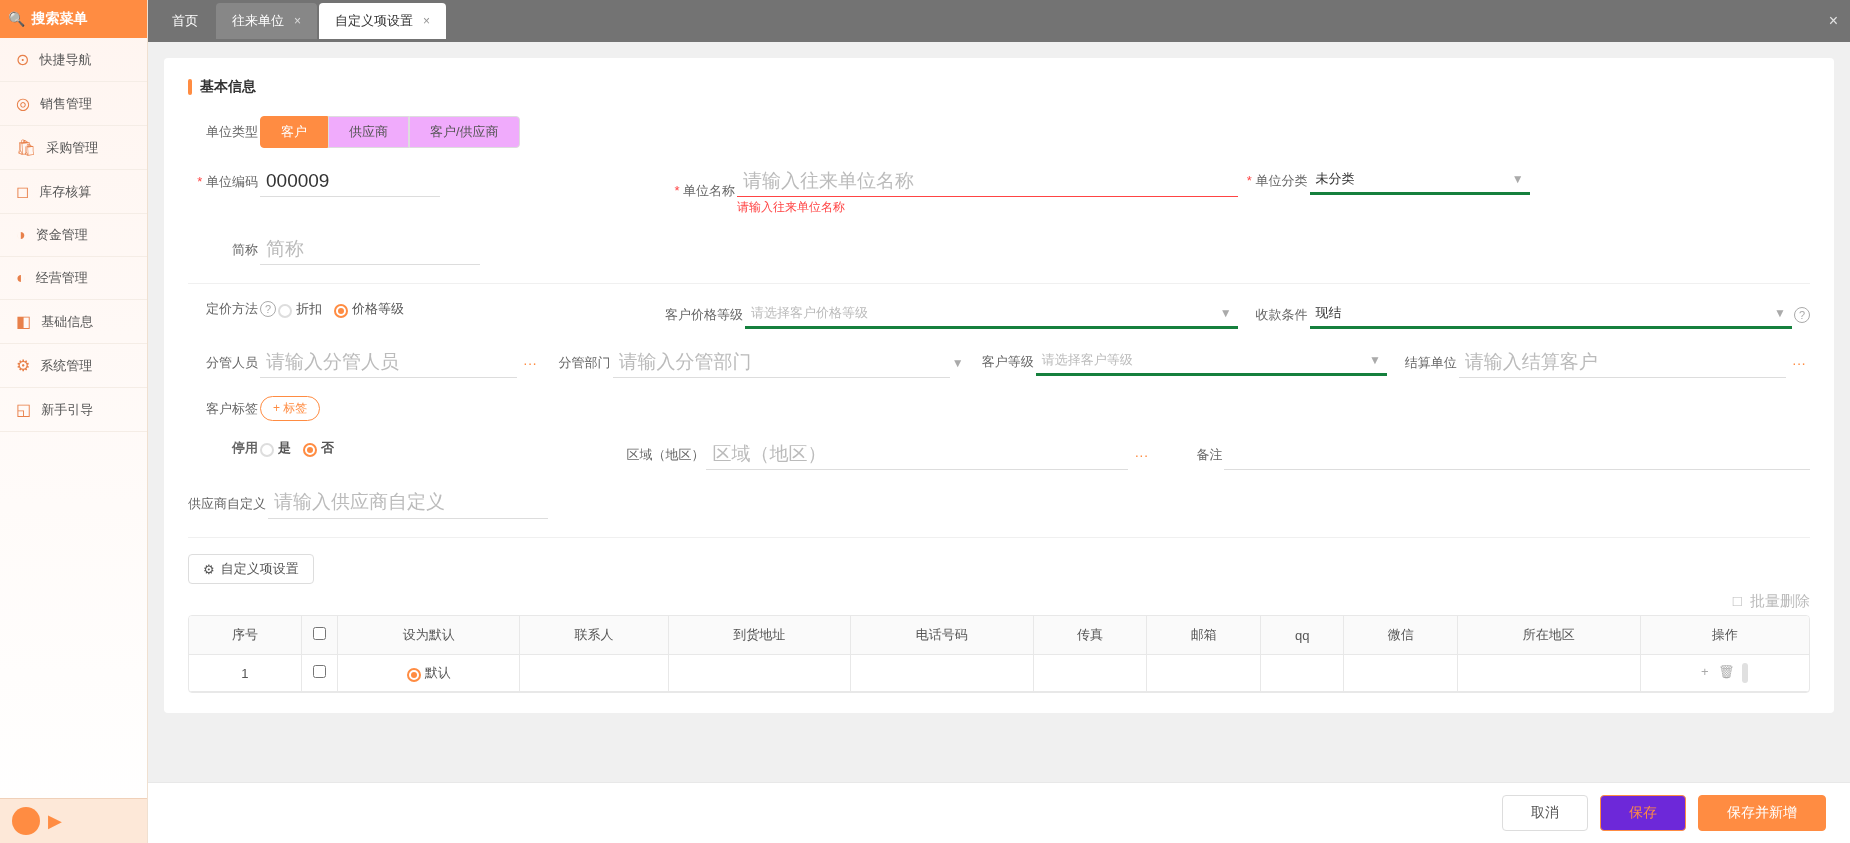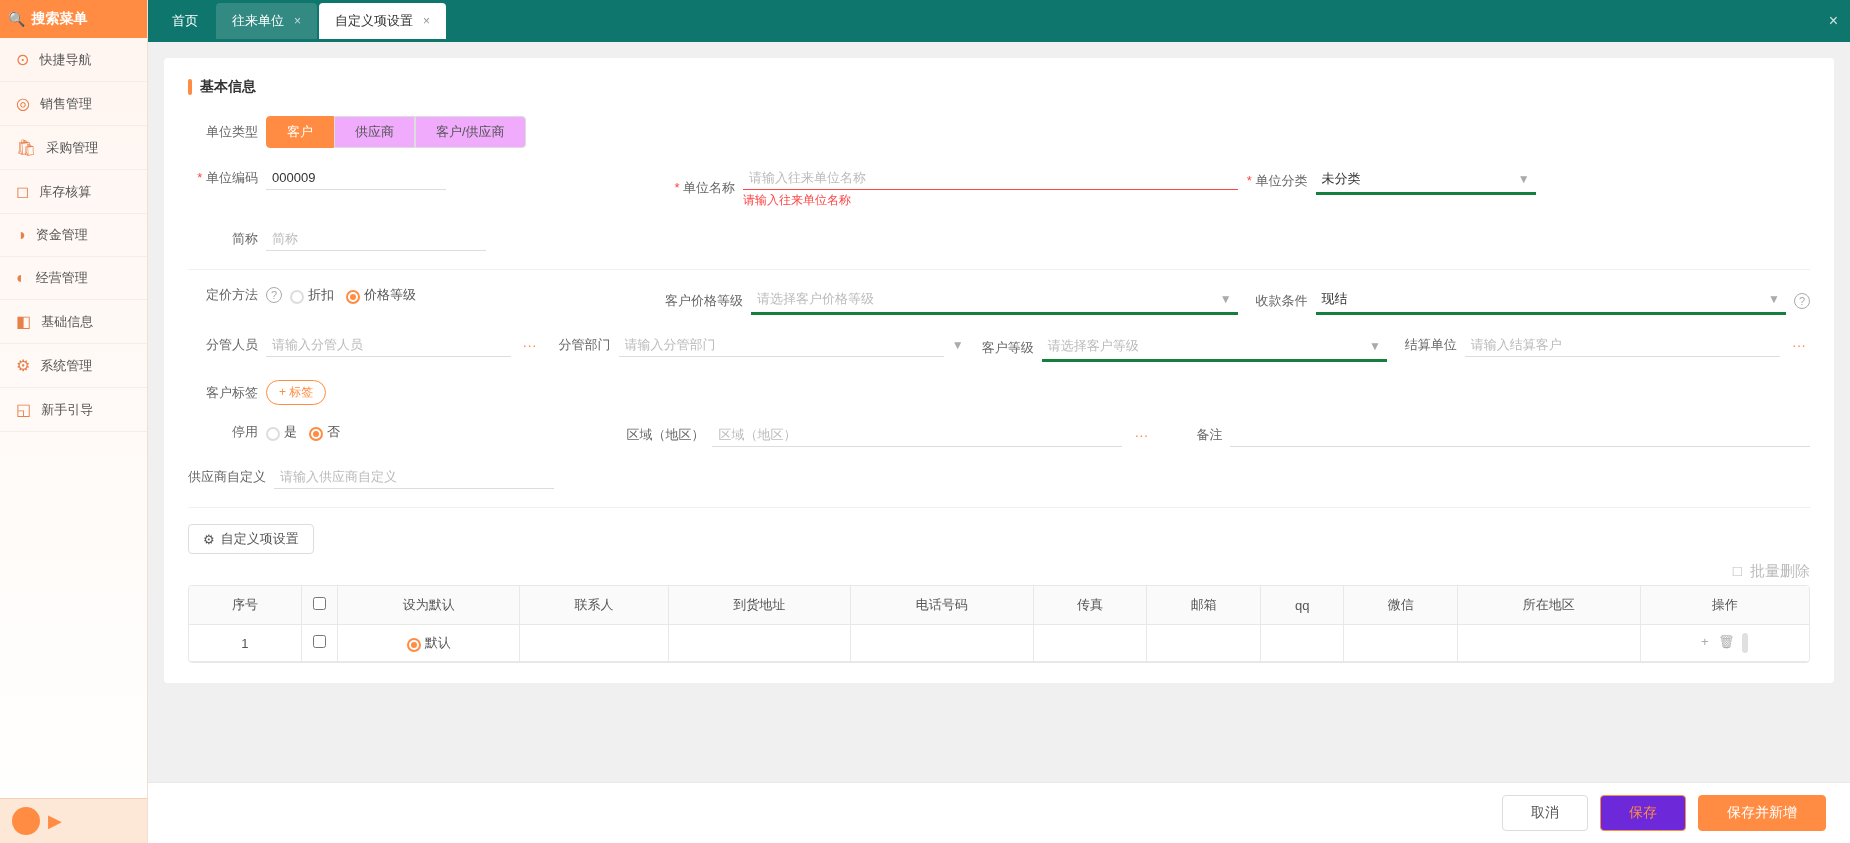--- a/index.html
+++ b/index.html
@@ -50,21 +50,21 @@
     
     .main {
       flex: 1;
       display: flex;
       flex-direction: column;
       overflow: hidden;
     }
 
     
     .tab-bar {
-      background: #0f766e;
+      background: #737373;
       display: flex;
       align-items: center;
       height: 42px;
       padding: 0 8px;
       gap: 2px;
       position: relative;
     }
     .tab {
       display: flex;
       align-items: center;
@@ -138,41 +138,41 @@
     
     .form-row {
       display: flex;
       align-items: flex-start;
       margin-bottom: 18px;
       flex-wrap: wrap;
     }
     .form-field {
       display: flex;
       align-items: center;
-      gap: 8px;
+      gap: 2px;
       flex: 1;
       min-width: 280px;
     }
     .field-label {
       color: #666;
       font-size: 13px;
       white-space: nowrap;
       min-width: 70px;
       text-align: right;
     }
     .field-label.required::before {
       content: '* ';
       color: #ff4444;
     }
     .field-input {
       flex: 1;
       border: none;
       border-bottom: 1px solid #ddd;
       padding: 4px 6px;
-      font-size: 13px;
+      font-size: 19px;
       color: #333;
       outline: none;
       background: transparent;
     }
     .field-input.error { border-bottom-color: #ff4444; }
     .field-input::placeholder { color: #bbb; }
     .error-msg { color: #ff4444; font-size: 12px; margin-top: 2px; display: block; }
 
     .field-select {
       display: flex;
@@ -499,21 +499,21 @@
       <div class="form-row">
         <div class="form-field">
           <span class="field-label">客户标签</span>
           <div class="tag-btn">
             <span>+ 标签</span>
           </div>
         </div>
       </div>
 
       <div class="form-row">
-        <div class="form-field" style="min-width:260px;">
+        <div class="form-field" style="min-width:260px;font-weight:bold;">
           <span class="field-label">停用</span>
           <div class="radio-group">
             <div class="radio-item">
               <div class="radio-circle"></div>
               <span>是</span>
             </div>
             <div class="radio-item">
               <div class="radio-circle checked"></div>
               <span>否</span>
             </div>
@@ -526,21 +526,21 @@
         </div>
         <div class="form-field" style="flex:1.5;">
           <span class="field-label">备注</span>
           <input class="field-input" type="text" placeholder="" style="">
         </div>
       </div>
 
       <div class="form-row">
         <div class="form-field">
           <span class="field-label">供应商自定义</span>
-          <input class="field-input" type="text" placeholder="请输入供应商自定义" style="max-width: 280px;">
+          <input class="field-input" type="text" placeholder="请输入供应商自定义" style="max-width: 280px; font-family: Liberation Mono, monospace;">
         </div>
       </div>
 
       <div class="divider-line"></div>
 
       <button class="custom-settings-btn">
         <span>⚙</span>
         <span>自定义项设置</span>
       </button>
 

